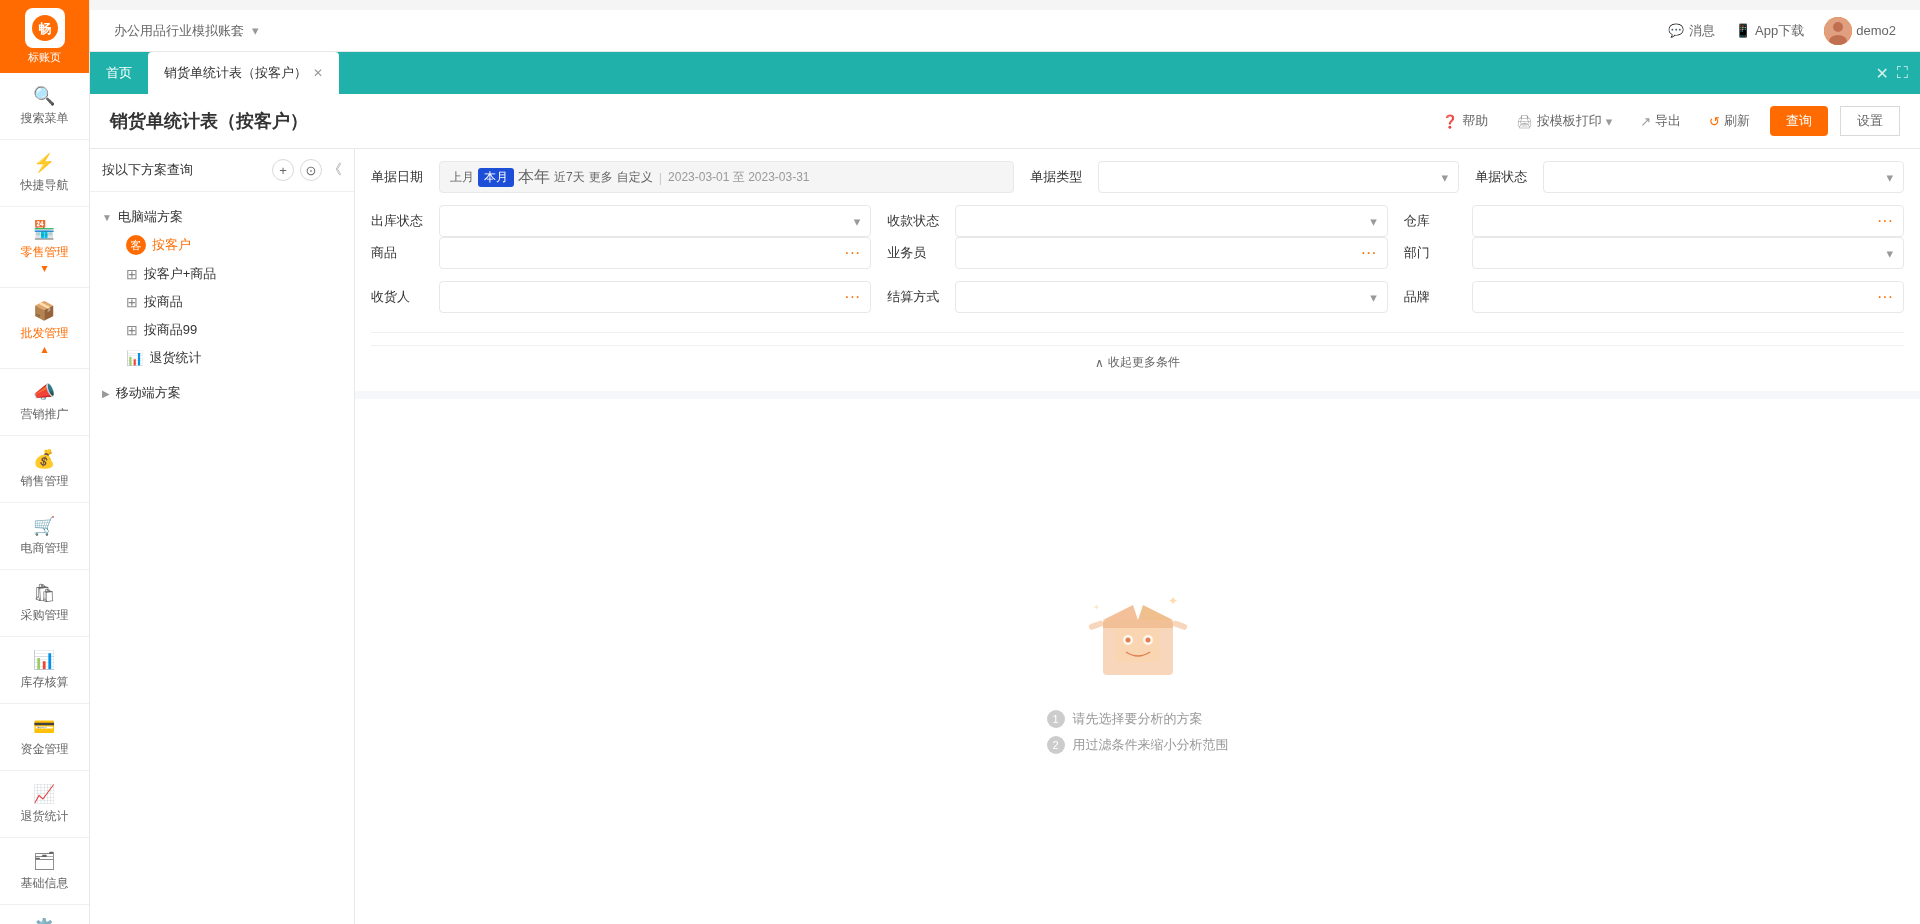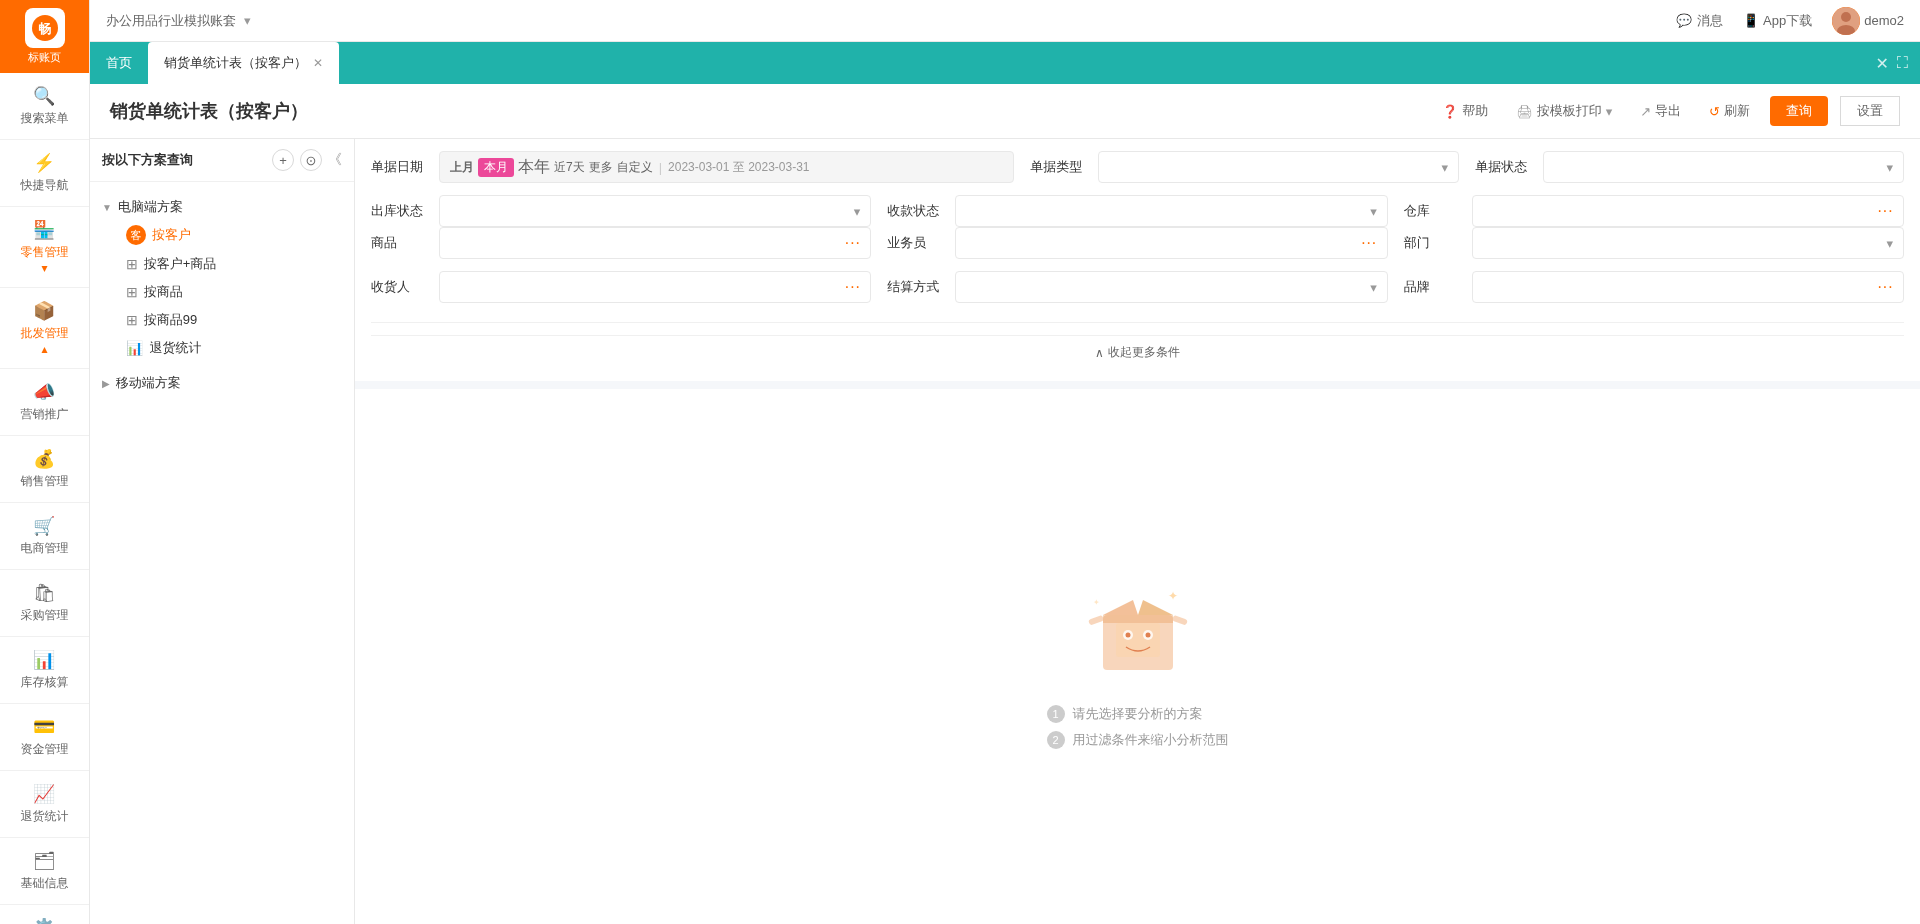--- a/index.html
+++ b/index.html
@@ -13,21 +13,21 @@
     .logo-text { color: #fff; font-size: 11px; }
     .sidebar-menu { width: 100%; flex: 1; }
     .sidebar-item { display: flex; flex-direction: column; align-items: center; padding: 12px 5px; cursor: pointer; font-size: 12px; color: #666; border-bottom: 1px solid #f0f0f0; }
     .sidebar-item .icon { font-size: 18px; margin-bottom: 3px; }
     .sidebar-item.has-sub { color: #ff6b00; }
 
     
     .main-area { flex: 1; display: flex; flex-direction: column; height: 924px; }
 
     
-    .top-nav { background: #fff; height: 42px; display: flex; align-items: center; justify-content: space-between; padding: 0 16px; border-bottom: 1px solid #e8e8e8; flex-shrink: 0; }
+    .top-nav { background: #fff; height: 42px; display: flex; align-items: center; justify-content: space-between; padding: 0 24px; border-bottom: 1px solid #e8e8e8; flex-shrink: 0; margin-top: 10px; }
     .top-nav-left { display: flex; align-items: center; gap: 8px; }
     .breadcrumb-text { font-size: 13px; color: #666; }
     .top-nav-right { display: flex; align-items: center; gap: 20px; font-size: 13px; color: #666; }
     .top-nav-right-item { display: flex; align-items: center; gap: 4px; cursor: pointer; }
     .avatar { width: 28px; height: 28px; border-radius: 50%; background: #ff6b00; display: flex; align-items: center; justify-content: center; color: #fff; font-size: 12px; overflow: hidden; }
 
     
     .tab-bar { background: #20b2aa; height: 42px; display: flex; align-items: center; padding: 0 0; flex-shrink: 0; }
     .tab { display: flex; align-items: center; padding: 0 16px; height: 100%; font-size: 13px; cursor: pointer; gap: 6px; color: rgba(255,255,255,0.8); }
     .tab.home { color: #fff; background: transparent; }
@@ -46,21 +46,21 @@
     .header-action-btn { display: flex; align-items: center; gap: 4px; cursor: pointer; padding: 4px 8px; border-radius: 4px; }
     .btn-primary { background: #ff6b00; color: #fff; border: none; padding: 6px 16px; border-radius: 4px; cursor: pointer; font-size: 13px; }
     .btn-settings { background: #fff; color: #666; border: 1px solid #d9d9d9; padding: 5px 16px; border-radius: 0; cursor: pointer; font-size: 13px; }
 
     
     .content-body { display: flex; flex: 1; }
 
     
     .scheme-panel { width: 265px; background: #fff; border-right: 1px solid #e8e8e8; flex-shrink: 0; display: flex; flex-direction: column; }
     .scheme-panel-header { display: flex; align-items: center; justify-content: space-between; padding: 10px 12px; border-bottom: 1px solid #f0f0f0; }
-    .scheme-panel-title { font-size: 13px; color: #333; font-weight: 700; }
+    .scheme-panel-title { font-size: 13px; color: #333; font-weight: 400; }
     .scheme-panel-actions { display: flex; gap: 6px; align-items: center; }
     .scheme-btn { width: 22px; height: 22px; border-radius: 50%; border: 1px solid #d9d9d9; display: flex; align-items: center; justify-content: center; cursor: pointer; font-size: 13px; color: #666; background: #fff; }
     .collapse-btn { cursor: pointer; color: #999; font-size: 14px; }
 
     .scheme-tree { padding: 8px 0; }
     .tree-group { padding: 4px 0; }
     .tree-group-header { display: flex; align-items: center; padding: 4px 12px; font-size: 13px; color: #333; cursor: pointer; }
     .tree-arrow { margin-right: 6px; color: #999; font-size: 10px; }
     .tree-items { padding-left: 24px; }
     .tree-item { display: flex; align-items: center; padding: 5px 12px; font-size: 13px; cursor: pointer; gap: 6px; }
@@ -279,22 +279,22 @@
 
       <div style="flex:1; display:flex; flex-direction:column;">
 
         <div class="filter-section">
 
           <div class="filter-row-line" style="margin-bottom:12px;">
 
             <div class="filter-item-inline" style="flex:1.5;">
               <span class="filter-label">单据日期</span>
               <div class="filter-field" style="background:#f5f5f5; flex:1; gap:4px; flex-wrap:nowrap; min-width:0;">
-                <span style="font-size:12px;color:#666;cursor:pointer;white-space:nowrap;font-weight:bold;">上月</span>
-                <span style="font-size:12px;background:#ec4899;color:#fff;border-radius:3px;padding:1px 6px;cursor:pointer;white-space:nowrap;">本月</span>
+                <span style="font-size:12px;color:#666;cursor:pointer;white-space:nowrap;">上月</span>
+                <span style="font-size:12px;background:#1d4ed8;color:#fff;border-radius:3px;padding:1px 6px;cursor:pointer;white-space:nowrap;">本月</span>
                 <span style="font-size:16px;color:#666;cursor:pointer;white-space:nowrap;">本年</span>
                 <span style="font-size:12px;color:#666;cursor:pointer;white-space:nowrap;">近7天</span>
                 <span style="font-size:12px;color:#666;cursor:pointer;white-space:nowrap;">更多</span>
                 <span style="font-size:12px;color:#666;cursor:pointer;white-space:nowrap;">自定义</span>
                 <span style="color:#ccc;margin:0 2px;">|</span>
                 <span style="font-size:12px;color:#999;white-space:nowrap;">2023-03-01 至 2023-03-31</span>
               </div>
             </div>
 
             <div class="filter-item-inline" style="flex:1;">

